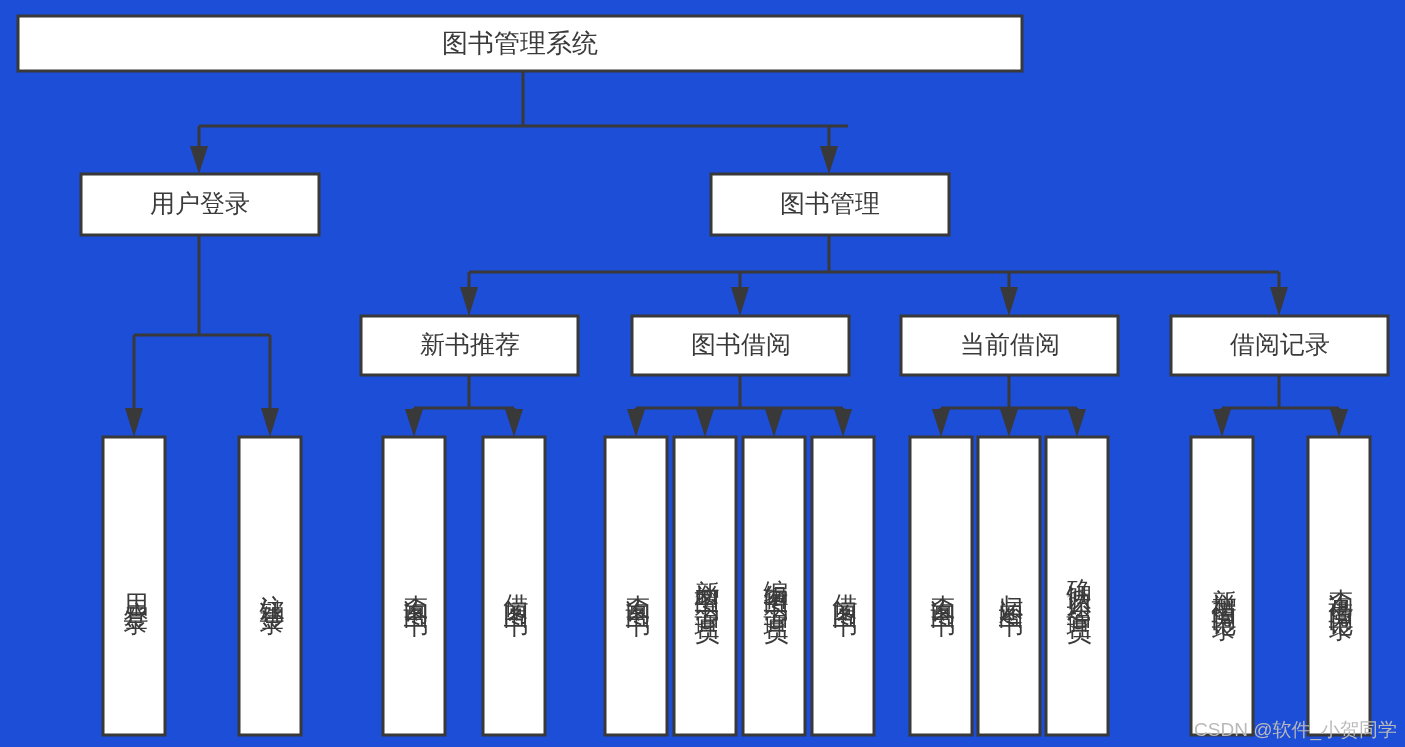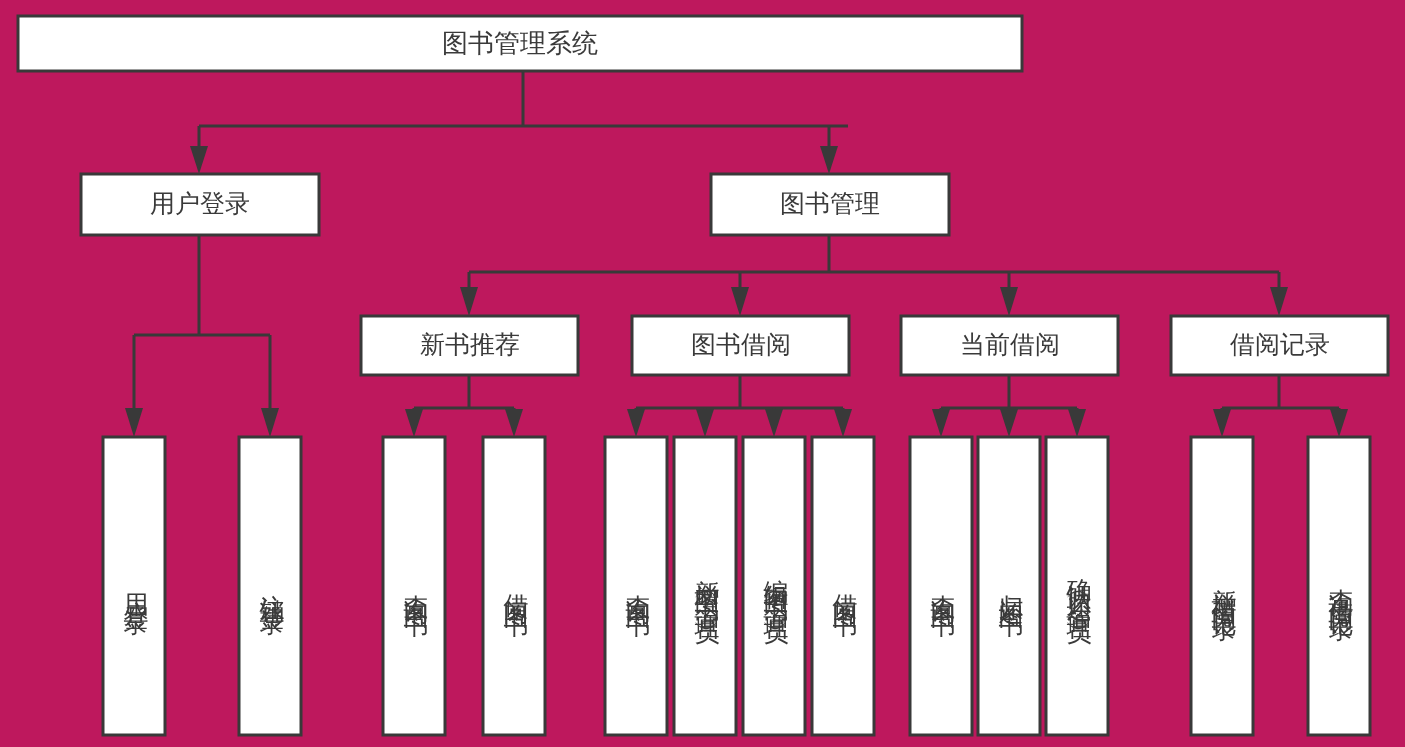--- a/index.html
+++ b/index.html
@@ -8,21 +8,21 @@
     padding: 0;
     background: #ffffff;
   }
   body {
     font-family: "Liberation Sans", "DejaVu Sans", sans-serif;
   }
   #diagram-root {
     position: relative;
     width: 1405px;
     height: 747px;
-    background: #be185d;
+    background: #1d4ed8;
     overflow: hidden;
     text-align: right;
   }
   svg#diagram-svg {
     position: absolute;
     left: 0;
     top: 0;
     width: 1405px;
     height: 747px;
     display: block;
@@ -228,14 +228,15 @@
       <rect class="node-rect" x="1191" y="437" width="62" height="298"></rect>
       <text class="node-label label-v" x="1222" y="586">新增借阅记录</text>
     </g>
     <g>
       <rect class="node-rect" x="1308" y="437" width="62" height="298"></rect>
       <text class="node-label label-v" x="1339" y="586">查询借阅记录</text>
     </g>
 
   </svg>
 
+  <div class="watermark">CSDN @软件_小贺同学</div>
 
 </div>
 
 </body></html>

